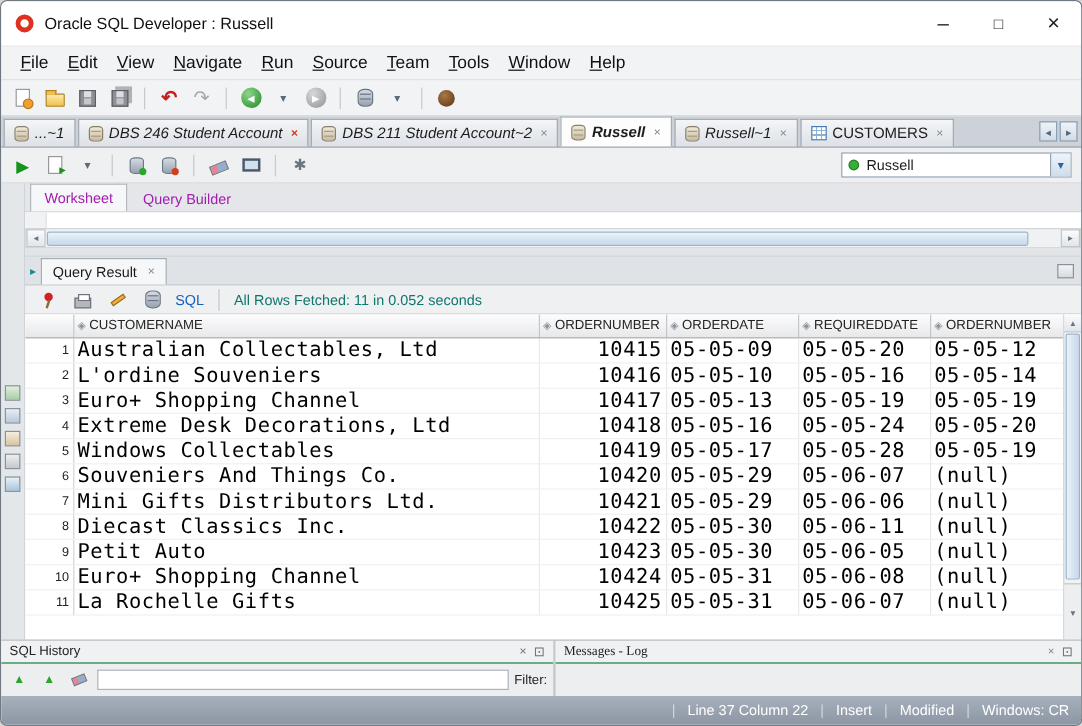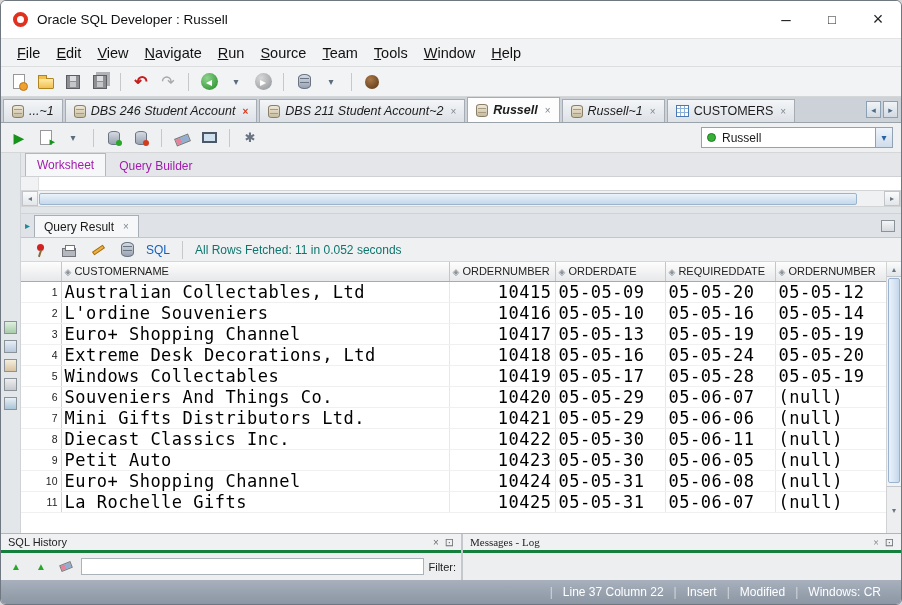--- a/index.html
+++ b/index.html
@@ -128,38 +128,38 @@
   td.td-ord{text-align:right;}
   .vscroll{flex:none;width:15px;background:#f1f2f4;border-left:1px solid #d0d2d4;display:flex;flex-direction:column;align-items:stretch;}
   .v-btn{flex:none;height:15px;display:flex;align-items:center;justify-content:center;font-size:8px;color:#6a7482;background:linear-gradient(#fafbfc,#e2e6ea);border-bottom:1px solid #c2c6ca;}
   .v-btn.bottom{border-bottom:none;border-top:1px solid #c2c6ca;margin-top:auto;}
   .v-thumb{flex:none;height:205px;margin:1px;background:linear-gradient(90deg,#eaf2fa,#c6d8ec);border:1px solid #9ab4d0;border-radius:2px;}
   
   .bottom{flex:none;height:47px;display:flex;border-top:1px solid #b2b6ba;background:#eceef0;}
   .bpanel{display:flex;flex-direction:column;min-width:0;}
   .bp-left{flex:none;width:462px;border-right:2px solid #c4c8cc;}
   .bp-right{flex:1;font-family:Liberation Serif, serif;}
-  .bp-title{flex:none;height:19px;display:flex;align-items:center;padding:0 7px;font-size:11px;color:#222;background:#f0f1f3;border-bottom:3px solid #15803d;}
+  .bp-title{flex:none;height:19px;display:flex;align-items:center;padding:0 7px;font-size:11px;color:#222;background:#f0f1f3;border-bottom:1px solid #15803d;}
   .bp-icons{margin-left:auto;display:flex;gap:6px;align-items:center;}
   .bp-ic{font-size:10px;color:#6a7076;}
   .g-restore::after{content:"⊡";font-size:11px;}
   .g-x::after{content:"×";}
   .bp-body{flex:1;display:flex;align-items:center;gap:5px;padding:0 5px;}
   .g-up::after{content:"▲";color:#2aa62a;font-size:10px;}
   .mini-eraser{width:12px;height:7px;border:1px solid #777;background:linear-gradient(90deg,#e8829a 40%,#93aed0 40%);transform:rotate(-22deg);}
   .filter-input{flex:1;height:17px;border:1px solid #aab2ba;background:#fff;font-size:11px;padding:0 4px;min-width:0;}
   .filter-label{font-size:11px;color:#222;flex:none;}
   .log-tabs{flex:1;display:flex;align-items:flex-end;gap:2px;padding-left:3px;}
   .log-tab{height:18px;display:flex;align-items:center;gap:5px;padding:0 8px;font-size:11px;color:#333;background:linear-gradient(#fffbe8,#f5e6b0);border:1px solid #ccb268;border-bottom:none;white-space:nowrap;}
   .log-tab.sel{background:#fdfdfd;border-color:#b0b4b8;}
   .log-close{display:none;font-size:9px;color:#a06a20;}
   .log-close.show{display:inline;}
   .log-close::after{content:"×";}
   
-  .statusbar{flex:none;height:24px;background:linear-gradient(#a7b0bc,#8c96a4);display:flex;align-items:center;justify-content:flex-end;padding:0 20px;color:#fff;font-size:12px;}
+  .statusbar{flex:none;height:24px;background:linear-gradient(#a7b0bc,#8c96a4);display:flex;align-items:center;justify-content:flex-end;padding:0 10px;color:#fff;font-size:12px;}
   .sb-item::before{content:"|";margin:0 10px;color:rgba(255,255,255,0.55);}
 </style>
 </head>
 <body>
 
 <div class="window">
 
   <div class="titlebar">
     <span class="oracle-icon"></span>
     <span class="title-text">Oracle SQL Developer : Russell</span>

